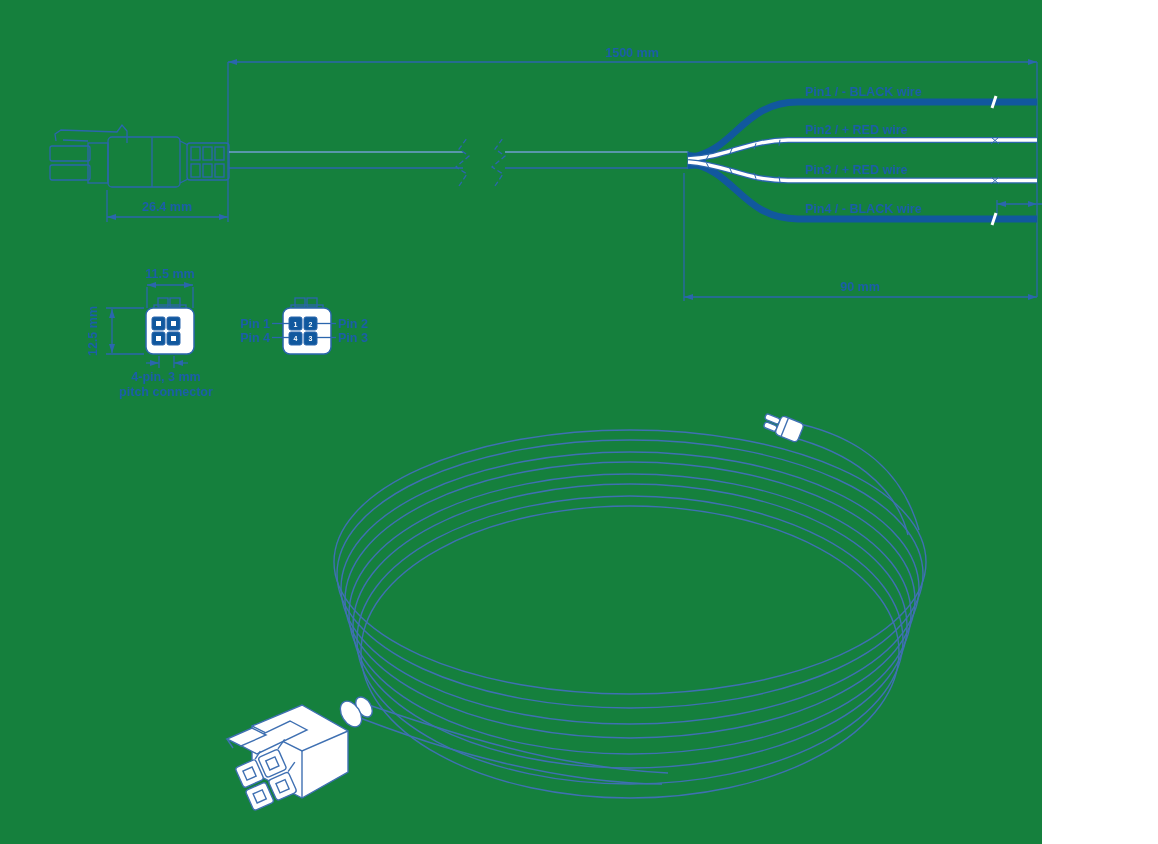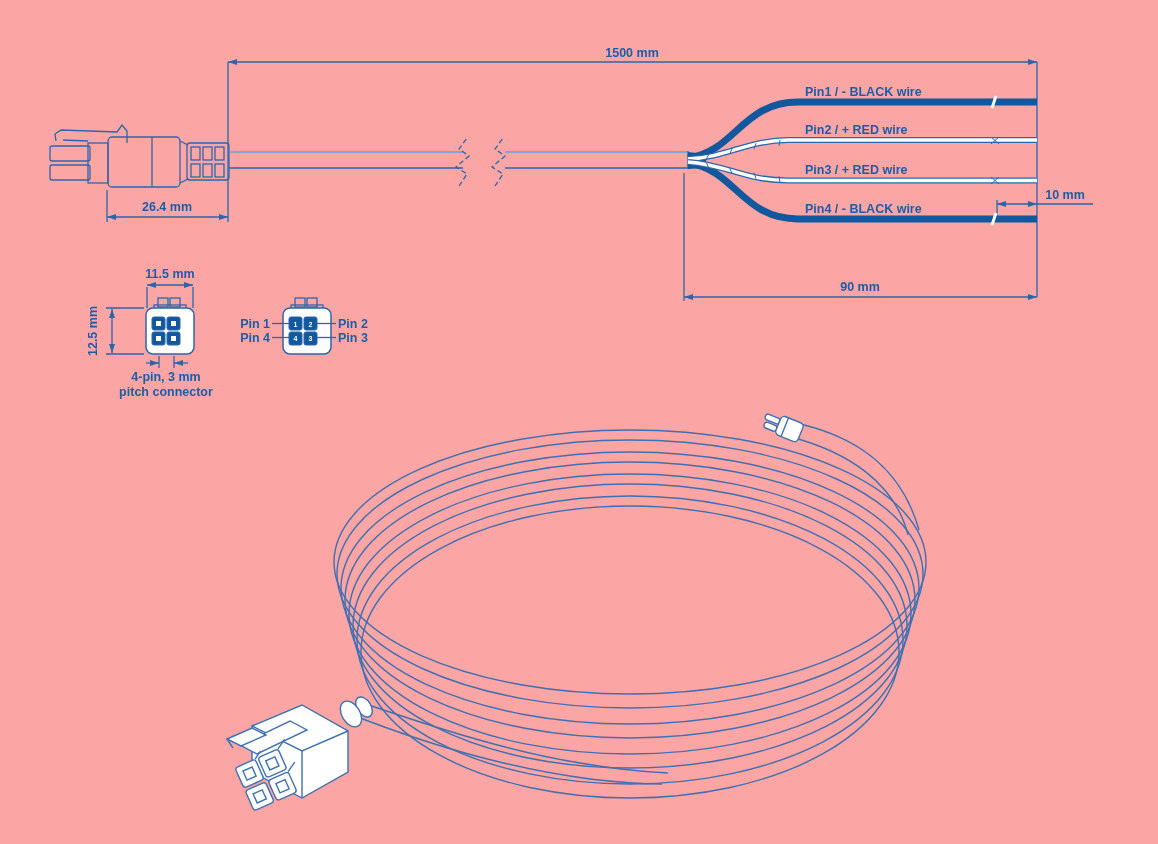--- a/index.html
+++ b/index.html
@@ -1,16 +1,16 @@
 <!DOCTYPE html>
 <html><head>
 <meta charset="utf-8">
 <style>
   html,body{margin:0;padding:0;background:#ffffff;}
-  .page{width:1158px;height:844px;position:relative;background:#fca5a5;overflow:hidden;}
+  .page{width:1042px;height:844px;position:relative;background:#15803d;overflow:hidden;}
   svg{display:block;}
   text{font-family:"Liberation Sans","DejaVu Sans",sans-serif;fill:#1b5ea8;}
   .dim-txt{font-size:12.5px;font-weight:700;}
   .wire-txt{font-size:12.5px;font-weight:700;}
   .cap-txt{font-size:12.5px;font-weight:700;}
   .socket-num{font-size:7px;font-weight:700;fill:#ffffff;}
   .ln{stroke:#2b66ad;stroke-width:1.3;fill:none;}
   .ln-light{stroke:#6f9fd0;stroke-width:1.3;fill:none;}
   .arr{fill:#2b66ad;stroke:none;}
   .body-ln{stroke:#2b66ad;stroke-width:1.5;fill:#ffffff;}

